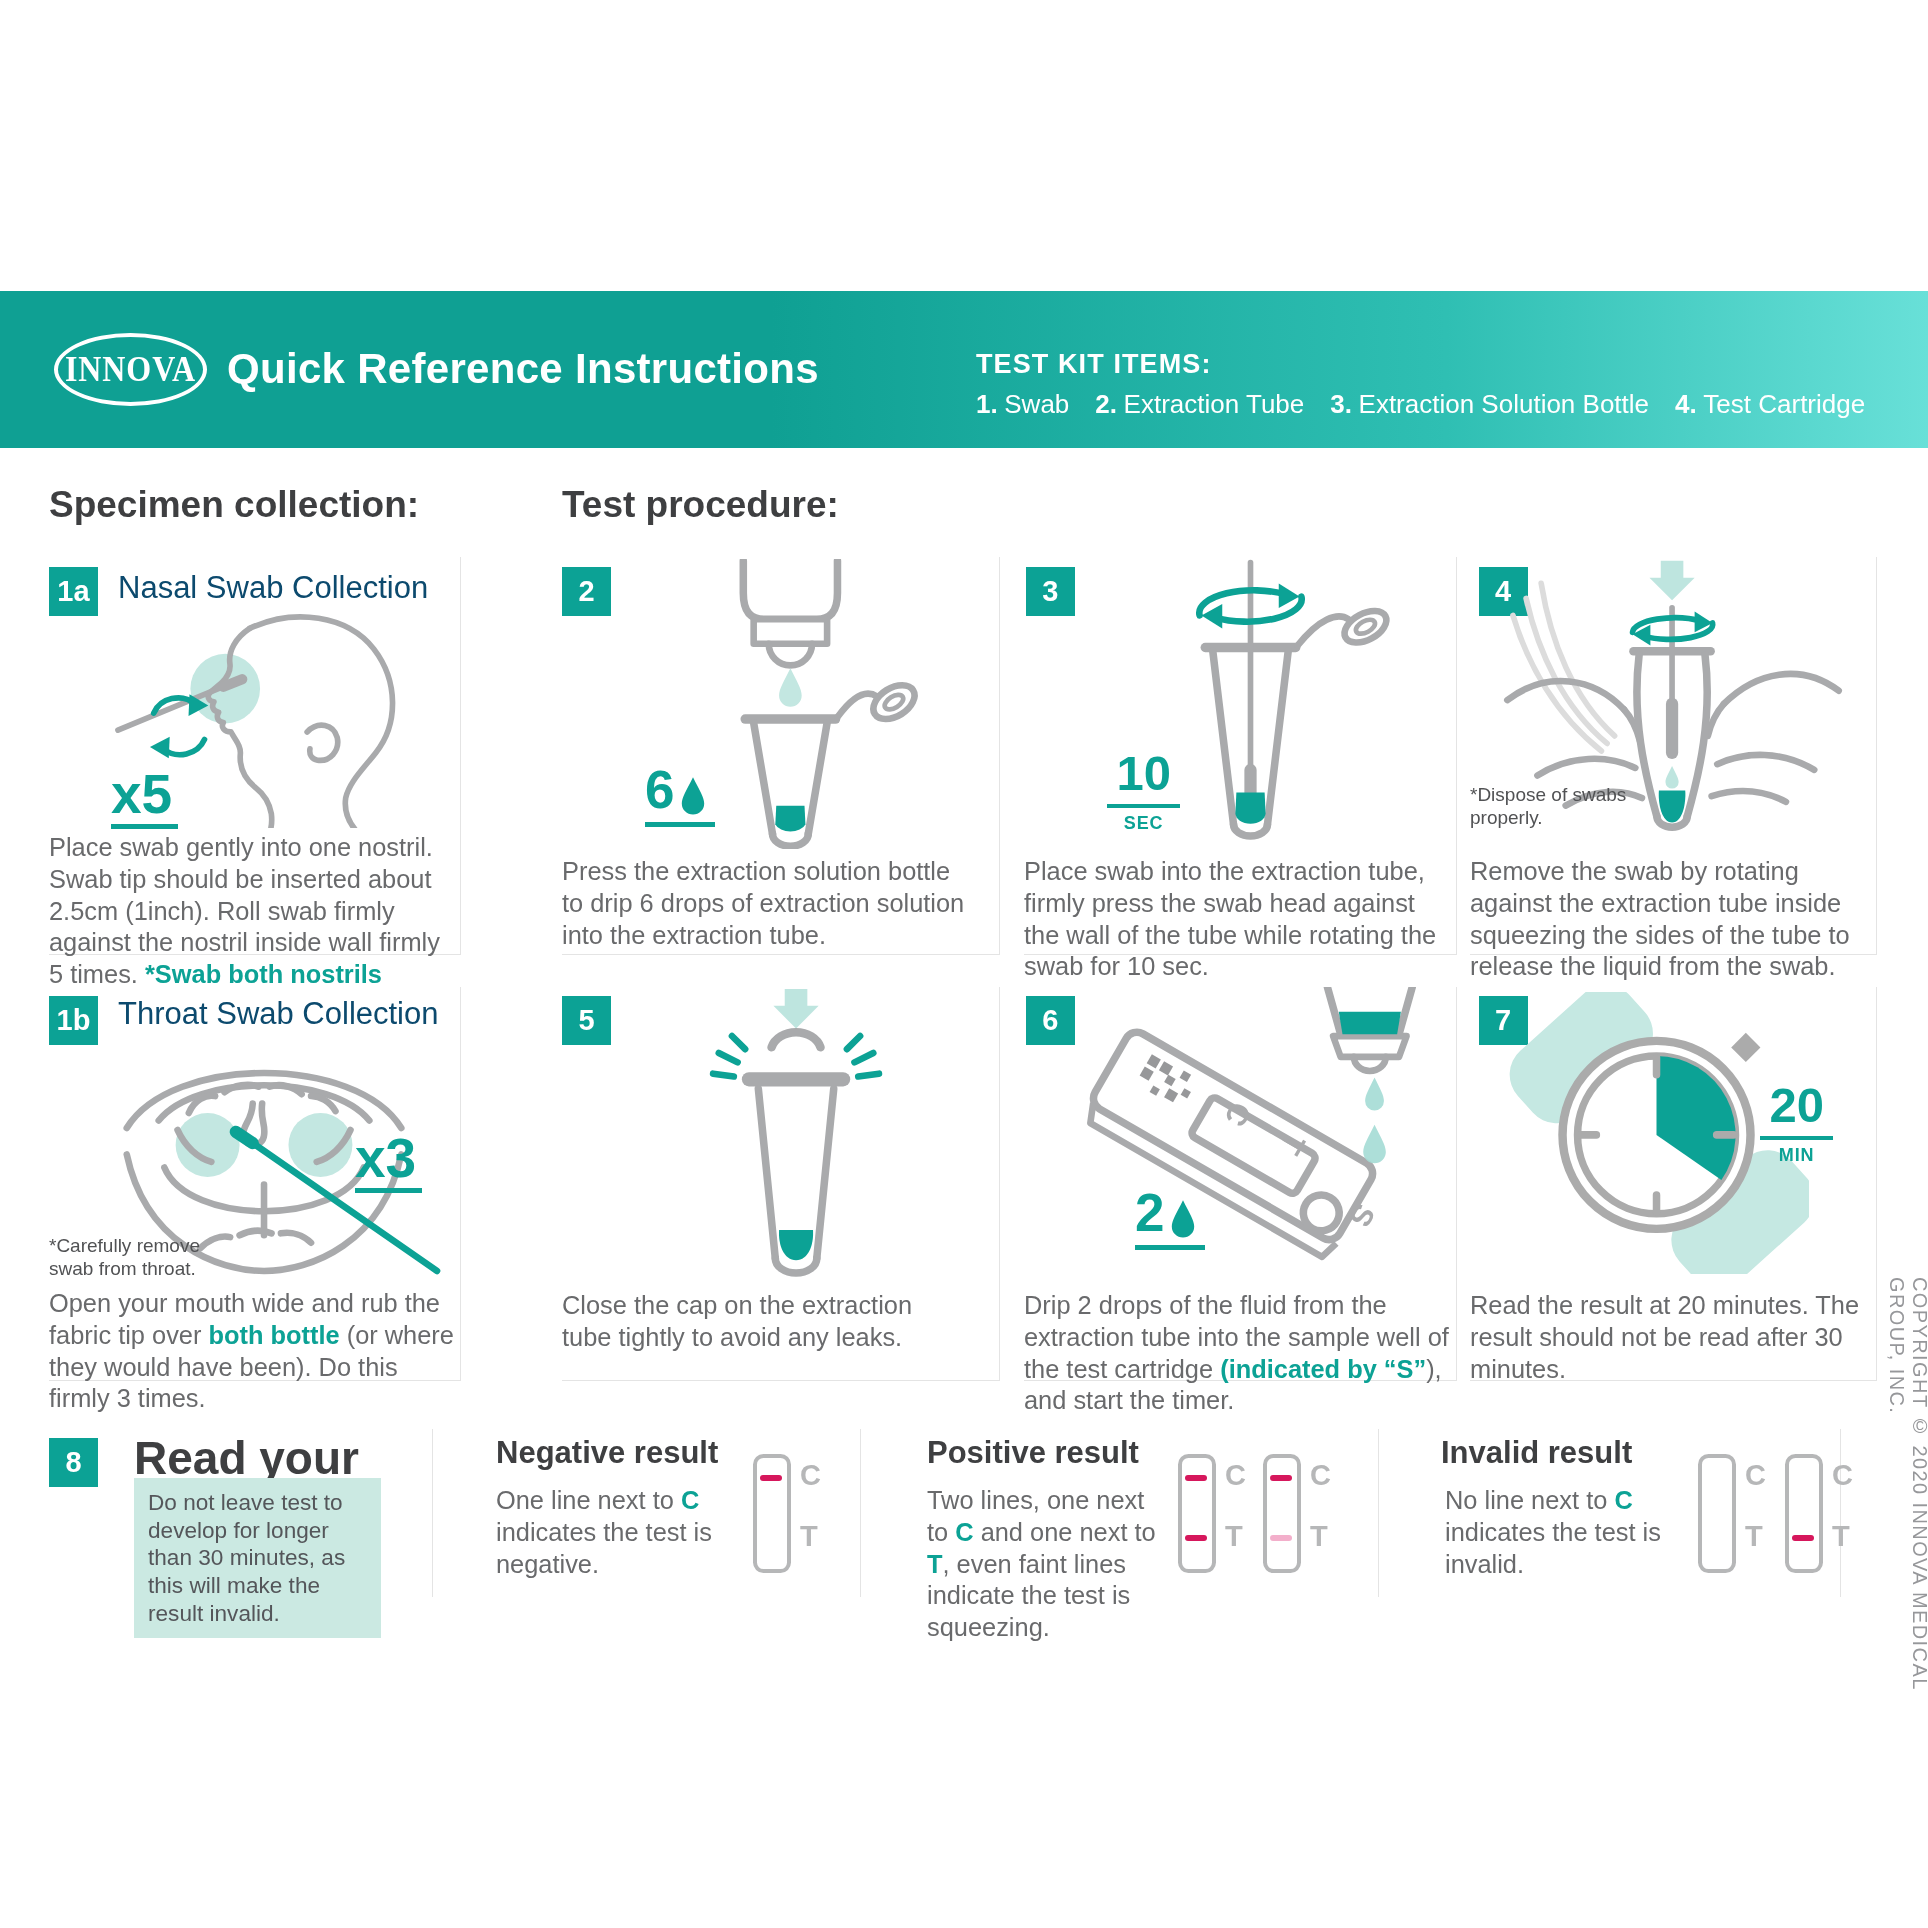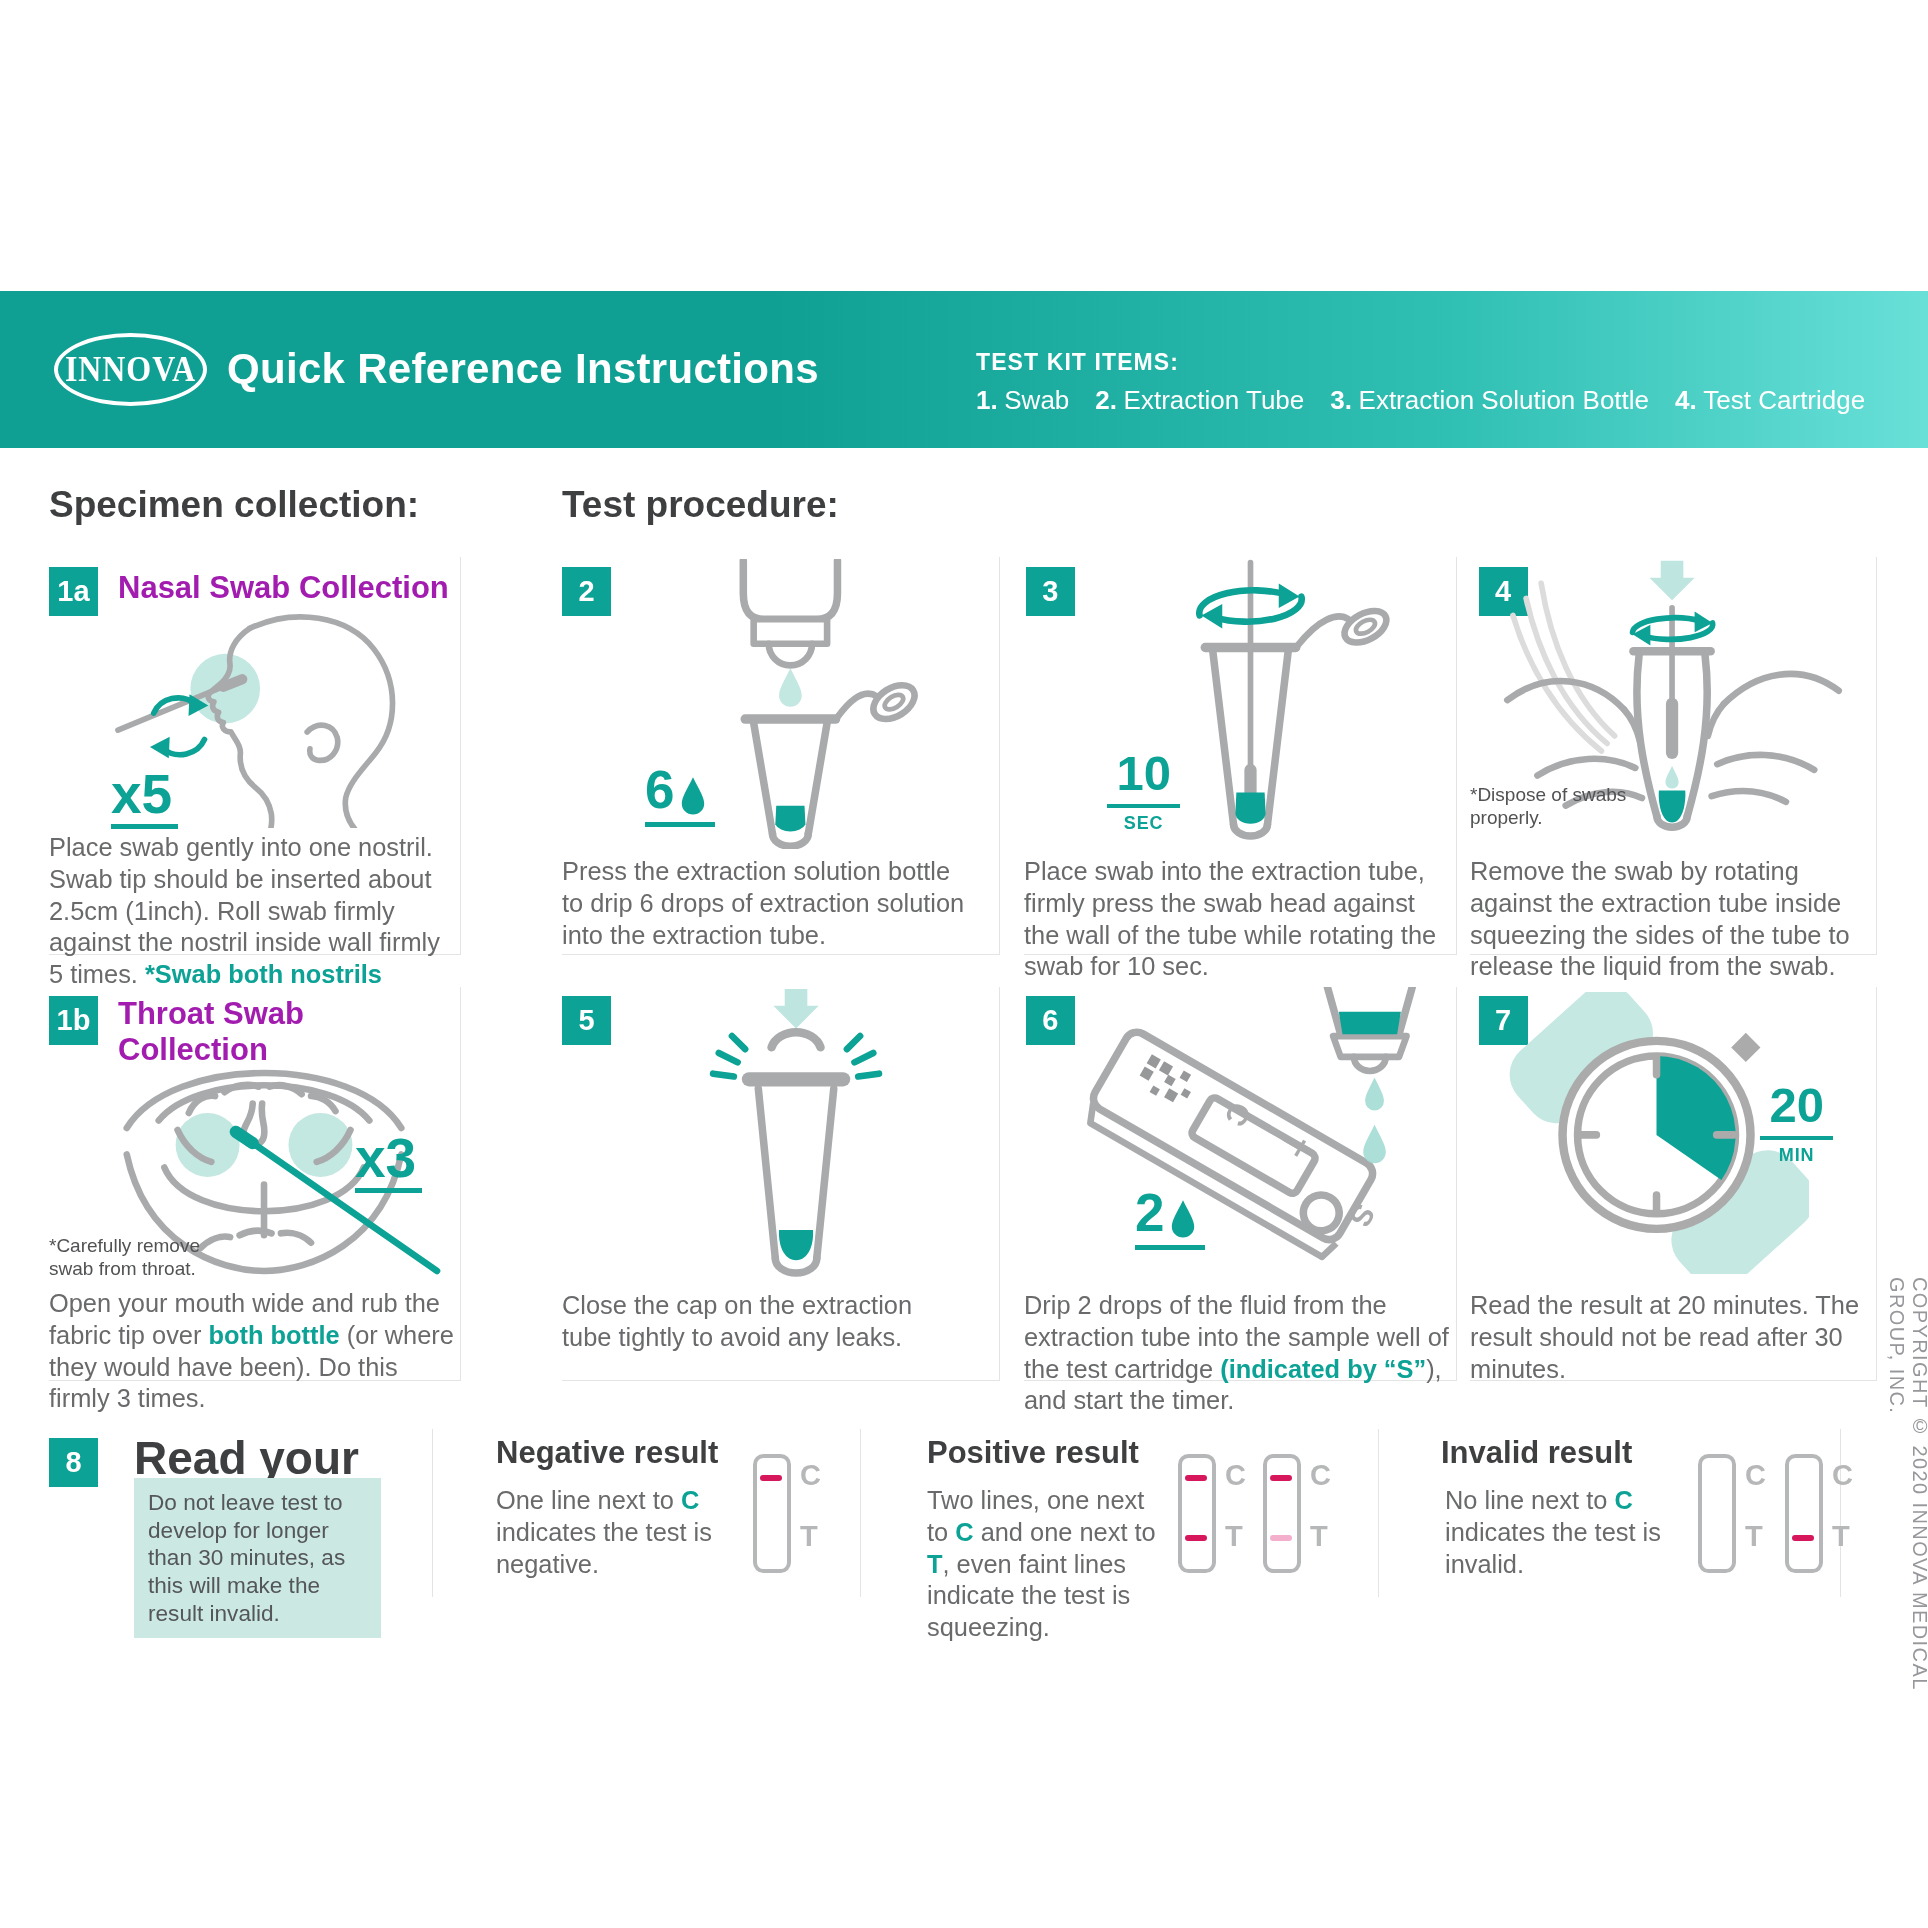--- a/index.html
+++ b/index.html
@@ -10,32 +10,32 @@
 
   
   .band { left:0; top:291px; width:1928px; height:157px;
           background:linear-gradient(90deg,#0FA093 0%,#0FA093 40%,#2FBFB3 75%,#68E0D8 100%); }
   .logo { left:54px; top:333px; width:153px; height:73px; border:4.7px solid #fff; border-radius:50%;
           display:flex; align-items:center; justify-content:center; }
   .logo span { color:#fff; font-size:32px; font-weight:700; letter-spacing:0.9px;
                font-family:"Liberation Serif","DejaVu Serif",serif; transform:scaleY(1.12); }
   .h-title { left:227px; top:345px; color:#fff; font-size:42px; font-weight:700; letter-spacing:0.3px; }
   .kit { left:976px; top:349px; color:#fff; }
-  .kit-title { font-size:23px; font-weight:700; letter-spacing:1.1px; }
+  .kit-title { font-size:27px; font-weight:700; letter-spacing:1.1px; }
   .kit-list { margin-top:9.4px; font-size:26px; display:flex; gap:26px; white-space:nowrap; }
   .kit-item b { font-weight:700; margin-right:6.6px; }
 
   .sec-head { font-size:37px; font-weight:700; color:#3E3F41; }
 
   
   .panel { border-right:1.9px solid #E4E4E4; border-bottom:1.9px solid #E4E4E4; }
   .rpanel { border-right:1.9px solid #E4E4E4; }
   .badge { width:49px; height:49px; background:#0CA295; color:#fff; font-size:29px; font-weight:700;
            display:flex; align-items:center; justify-content:center; }
-  .p-title { font-size:31px; font-weight:700; color:#a21caf; }
+  .p-title { font-size:31px; font-weight:400; color:#0c4a6e; }
   .body { font-size:25.4px; line-height:1.25; color:#696A6C; }
   .accent { color:#0CA295; font-weight:700; }
   .note { font-size:19px; color:#515254; line-height:1.2; }
 
   .repeat { display:inline-block; font-size:55px; font-weight:700; color:#0CA295; line-height:1.02;
             border-bottom:5.6px solid #0CA295; padding:0 5.6px 1.9px 0; }
   .count { display:inline-flex; align-items:flex-end; gap:4.7px; color:#0CA295; font-size:53px; font-weight:700;
            line-height:.92; border-bottom:5.6px solid #0CA295; padding:0 7.5px 7.5px 0; }
   .timer { display:inline-block; text-align:center; color:#0CA295; }
   .timer-num { font-size:49px; font-weight:700; line-height:1; padding:0 9.4px 5.6px; border-bottom:4.7px solid #0CA295; }

